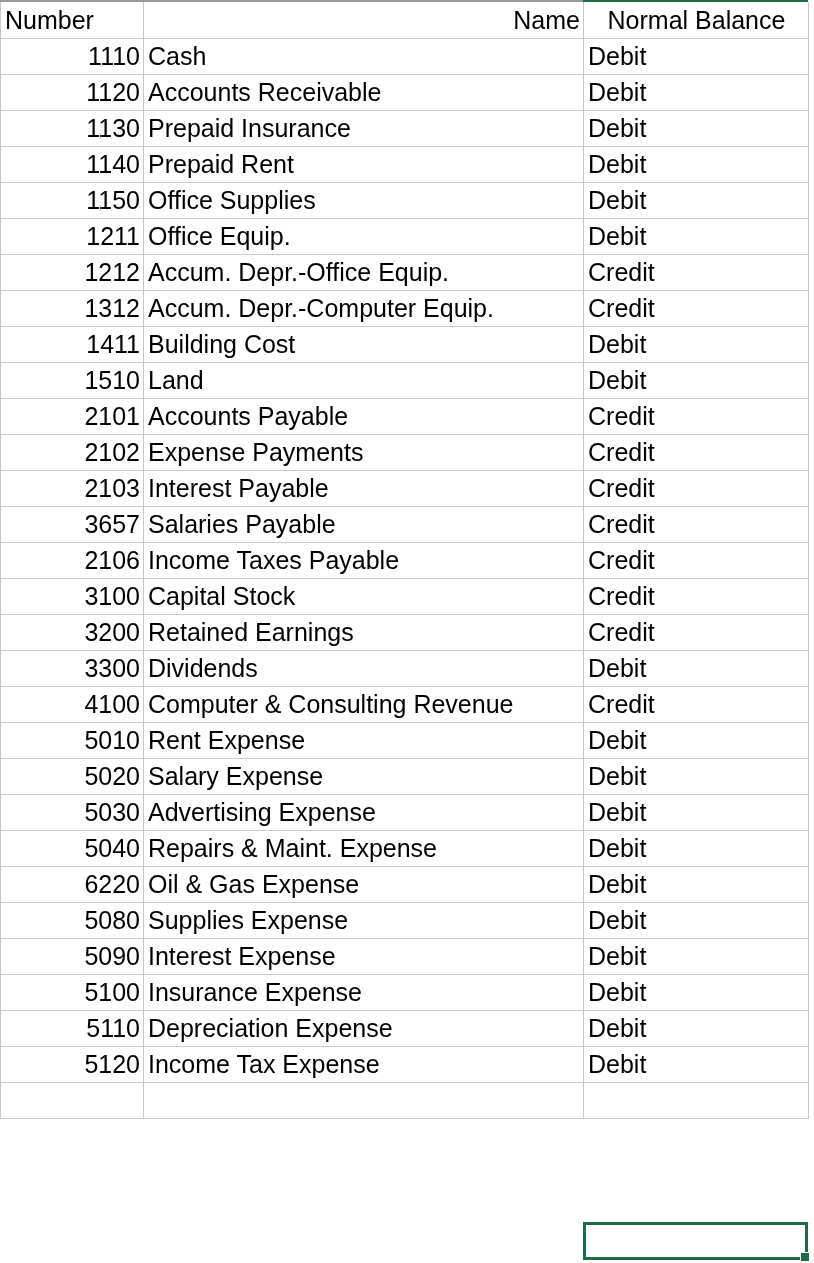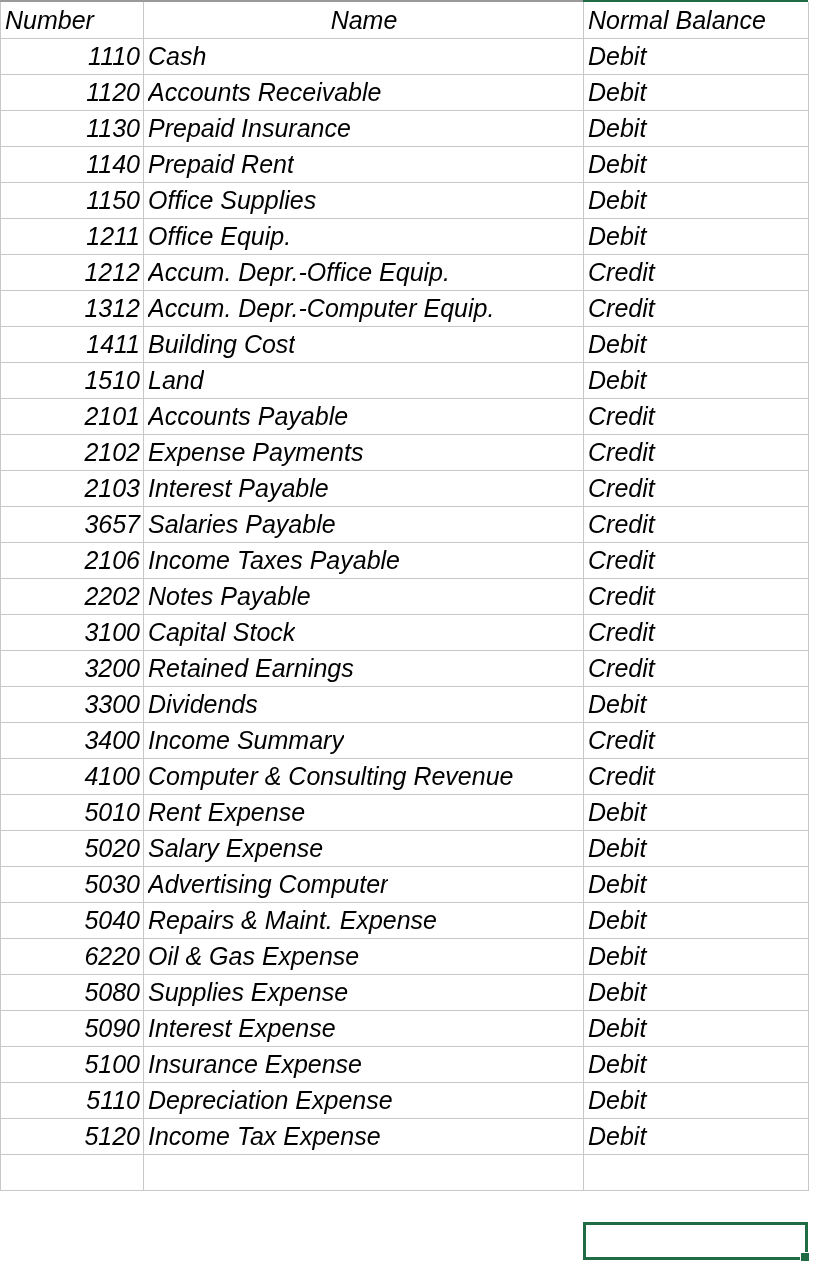--- a/index.html
+++ b/index.html
@@ -13,21 +13,20 @@
     height: 1263px;
     font-family: "Liberation Sans", sans-serif;
     overflow: hidden;
   }
 
   #sheet {
     position: relative;
     width: 814px;
     height: 1145px;
     background: #ffffff;
-    font-style: italic;
   }
 
   
   .top-rule {
     position: absolute;
     left: 0;
     top: 0;
     width: 808px;
     height: 2px;
     background: #9a9a9a;
@@ -86,22 +85,22 @@
     text-align: left;
     padding-left: 7px;
   }
   .cell-bal {
     text-align: left;
     padding-left: 7px;
   }
 
   
   th.cell-num  { text-align: left;  padding-left: 7px; }
-  th.cell-name { text-align: center;  padding-left: 7px; }
-  th.cell-bal  { text-align: left;  padding-left: 7px; }
+  th.cell-name { text-align: right;  padding-left: 7px; }
+  th.cell-bal  { text-align: center;  padding-left: 7px; }
 
   
   .cell-name span {
     display: inline-block;
     max-width: 432px;
     overflow: hidden;
     vertical-align: top;
   }
 
   
@@ -222,62 +221,52 @@
           <td class="cell-num">3657</td>
           <td class="cell-name"><span>Salaries Payable</span></td>
           <td class="cell-bal">Credit</td>
         </tr>
         <tr>
           <td class="cell-num">2106</td>
           <td class="cell-name"><span>Income Taxes Payable</span></td>
           <td class="cell-bal">Credit</td>
         </tr>
         <tr>
-          <td class="cell-num">2202</td>
-          <td class="cell-name"><span>Notes Payable</span></td>
-          <td class="cell-bal">Credit</td>
-        </tr>
-        <tr>
           <td class="cell-num">3100</td>
           <td class="cell-name"><span>Capital Stock</span></td>
           <td class="cell-bal">Credit</td>
         </tr>
         <tr>
           <td class="cell-num">3200</td>
           <td class="cell-name"><span>Retained Earnings</span></td>
           <td class="cell-bal">Credit</td>
         </tr>
         <tr>
           <td class="cell-num">3300</td>
           <td class="cell-name"><span>Dividends</span></td>
           <td class="cell-bal">Debit</td>
         </tr>
         <tr>
-          <td class="cell-num">3400</td>
-          <td class="cell-name"><span>Income Summary</span></td>
-          <td class="cell-bal">Credit</td>
-        </tr>
-        <tr>
           <td class="cell-num">4100</td>
           <td class="cell-name"><span>Computer &amp; Consulting Revenue</span></td>
           <td class="cell-bal">Credit</td>
         </tr>
         <tr>
           <td class="cell-num">5010</td>
           <td class="cell-name"><span>Rent Expense</span></td>
           <td class="cell-bal">Debit</td>
         </tr>
         <tr>
           <td class="cell-num">5020</td>
           <td class="cell-name"><span>Salary Expense</span></td>
           <td class="cell-bal">Debit</td>
         </tr>
         <tr>
           <td class="cell-num">5030</td>
-          <td class="cell-name"><span>Advertising Computer</span></td>
+          <td class="cell-name"><span>Advertising Expense</span></td>
           <td class="cell-bal">Debit</td>
         </tr>
         <tr>
           <td class="cell-num">5040</td>
           <td class="cell-name"><span>Repairs &amp; Maint. Expense</span></td>
           <td class="cell-bal">Debit</td>
         </tr>
         <tr>
           <td class="cell-num">6220</td>
           <td class="cell-name"><span>Oil &amp; Gas Expense</span></td>

